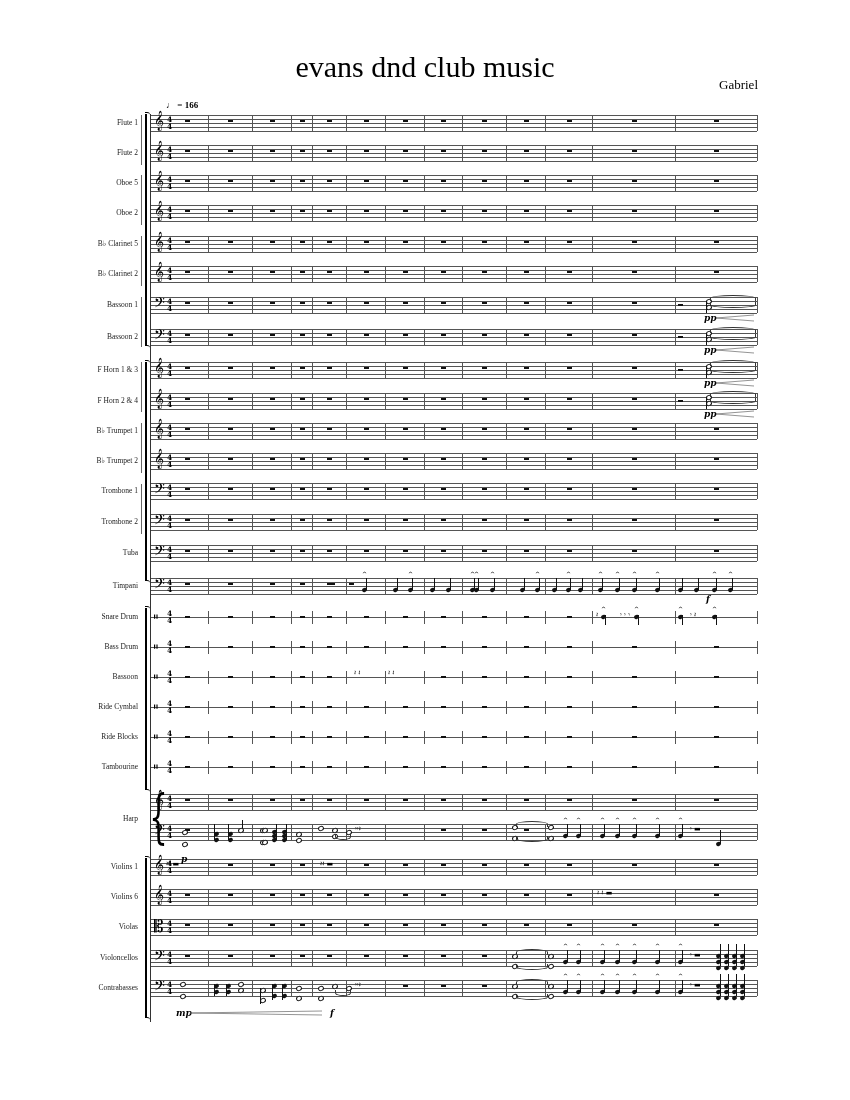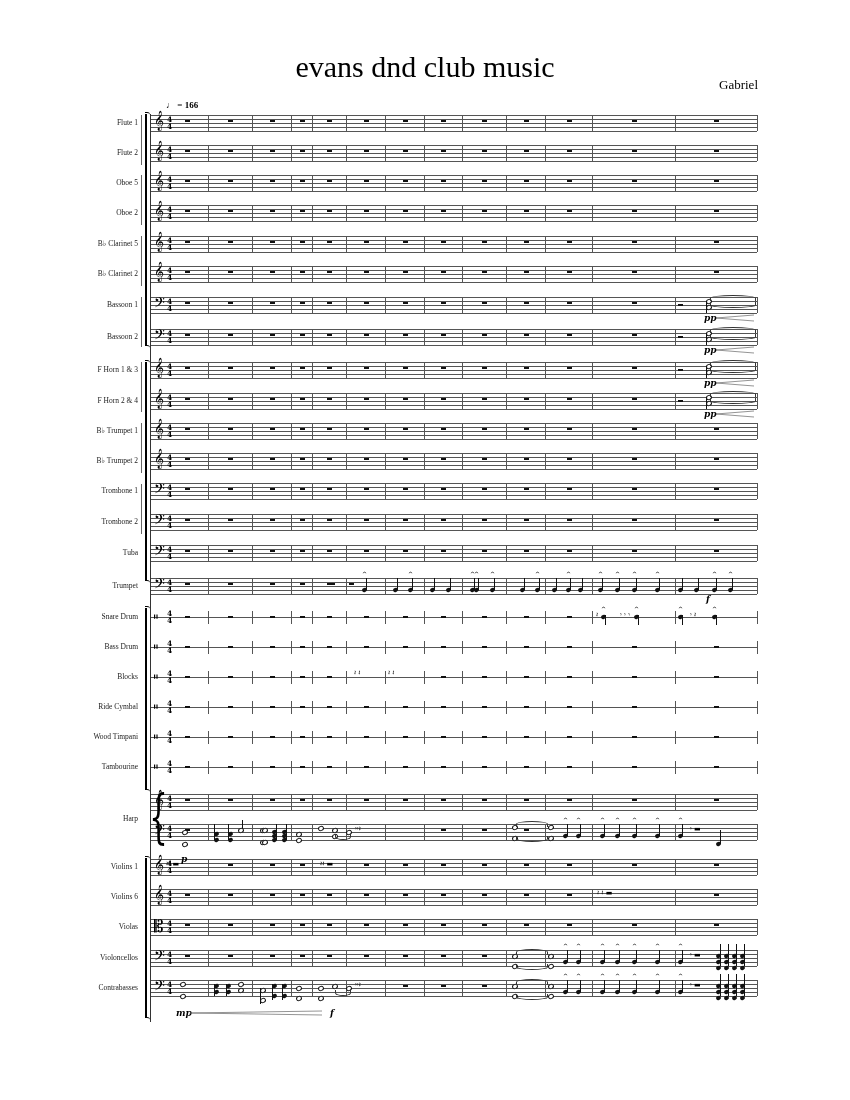--- a/index.html
+++ b/index.html
@@ -613,21 +613,21 @@
     <div class="rest" style="left: 299.5px; top: 550px;"></div>
     <div class="rest" style="left: 327px; top: 550px;"></div>
     <div class="rest" style="left: 363.5px; top: 550px;"></div>
     <div class="rest" style="left: 402.5px; top: 550px;"></div>
     <div class="rest" style="left: 441px; top: 550px;"></div>
     <div class="rest" style="left: 482px; top: 550px;"></div>
     <div class="rest" style="left: 523.5px; top: 550px;"></div>
     <div class="rest" style="left: 566.5px; top: 550px;"></div>
     <div class="rest" style="left: 631.5px; top: 550px;"></div>
     <div class="rest" style="left: 714px; top: 550px;"></div>
-    <div class="label" style="top: 581px;">Trumpet</div>
+    <div class="label" style="top: 581px;">Timpani</div>
     <div class="staff" style="top: 578px;">
       <div class="line" style="top: 0px;"></div>
       <div class="line" style="top: 4px;"></div>
       <div class="line" style="top: 8px;"></div>
       <div class="line" style="top: 12px;"></div>
       <div class="line" style="top: 16px;"></div>
       <div class="clef" style="top: -1px;">𝄢</div>
       <div class="timesig" style="top: 1px;">
         <div>4</div>
         <div>4</div>
@@ -712,21 +712,21 @@
     <div class="rest" style="left: 299.5px; top: 646px;"></div>
     <div class="rest" style="left: 327px; top: 646px;"></div>
     <div class="rest" style="left: 363.5px; top: 646px;"></div>
     <div class="rest" style="left: 402.5px; top: 646px;"></div>
     <div class="rest" style="left: 441px; top: 646px;"></div>
     <div class="rest" style="left: 482px; top: 646px;"></div>
     <div class="rest" style="left: 523.5px; top: 646px;"></div>
     <div class="rest" style="left: 566.5px; top: 646px;"></div>
     <div class="rest" style="left: 631.5px; top: 646px;"></div>
     <div class="rest" style="left: 714px; top: 646px;"></div>
-    <div class="label" style="top: 672px;">Blocks</div>
+    <div class="label" style="top: 672px;">Bassoon</div>
     <div class="staff perc" style="top: 669px;">
       <div class="line" style="top: 8px;"></div>
       <div class="clef" style="top: 2px; font-size: 12px;">𝄥</div>
       <div class="timesig" style="top: 1px;">
         <div>4</div>
         <div>4</div>
       </div>
     </div>
     <div class="barline" style="left: 208px; top: 671px; height: 13px;"></div>
     <div class="barline" style="left: 252px; top: 671px; height: 13px;"></div>
@@ -780,21 +780,21 @@
     <div class="rest" style="left: 299.5px; top: 706px;"></div>
     <div class="rest" style="left: 327px; top: 706px;"></div>
     <div class="rest" style="left: 363.5px; top: 706px;"></div>
     <div class="rest" style="left: 402.5px; top: 706px;"></div>
     <div class="rest" style="left: 441px; top: 706px;"></div>
     <div class="rest" style="left: 482px; top: 706px;"></div>
     <div class="rest" style="left: 523.5px; top: 706px;"></div>
     <div class="rest" style="left: 566.5px; top: 706px;"></div>
     <div class="rest" style="left: 631.5px; top: 706px;"></div>
     <div class="rest" style="left: 714px; top: 706px;"></div>
-    <div class="label" style="top: 732px;">Wood Timpani</div>
+    <div class="label" style="top: 732px;">Ride Blocks</div>
     <div class="staff perc" style="top: 729px;">
       <div class="line" style="top: 8px;"></div>
       <div class="clef" style="top: 2px; font-size: 12px;">𝄥</div>
       <div class="timesig" style="top: 1px;">
         <div>4</div>
         <div>4</div>
       </div>
     </div>
     <div class="barline" style="left: 208px; top: 731px; height: 13px;"></div>
     <div class="barline" style="left: 252px; top: 731px; height: 13px;"></div>

